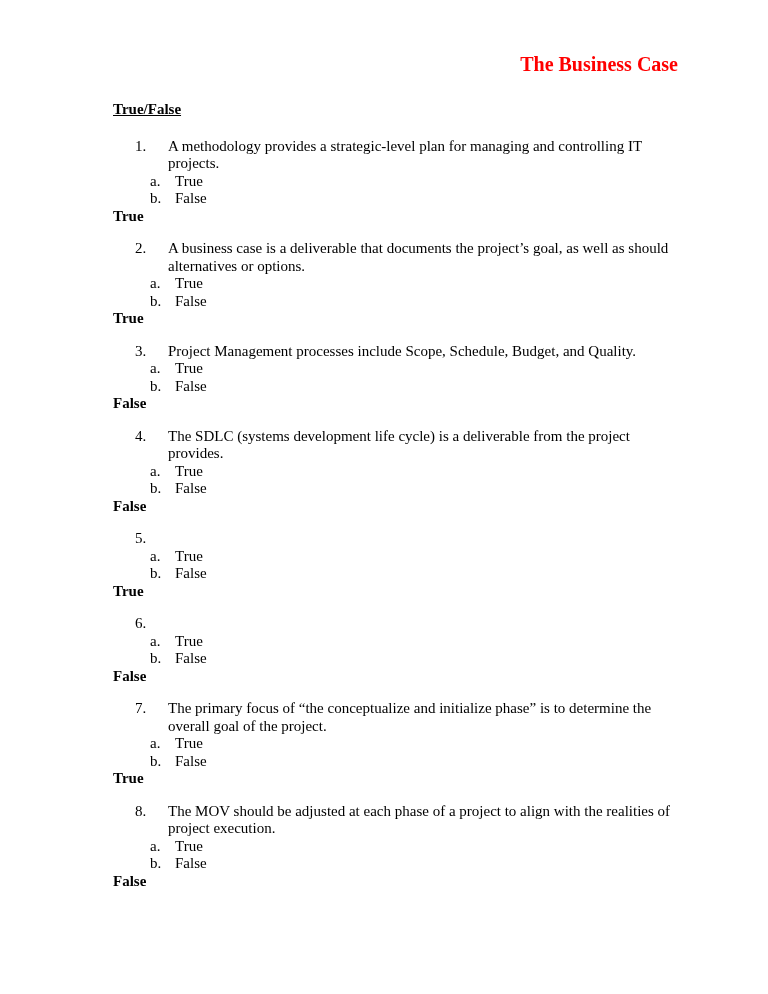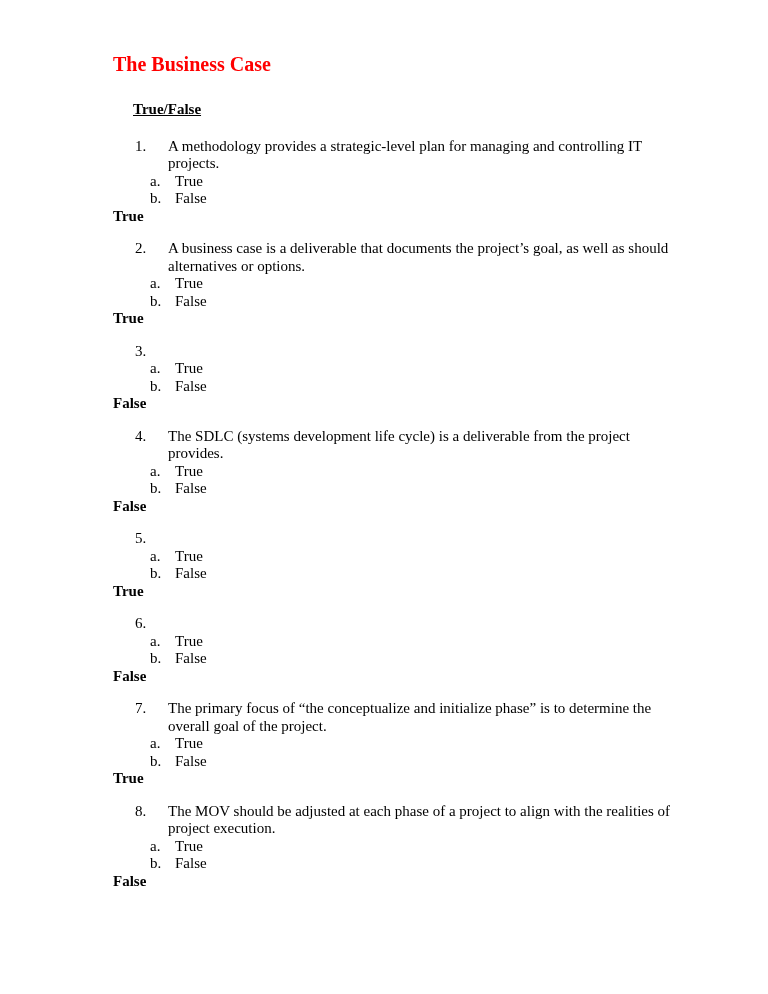--- a/index.html
+++ b/index.html
@@ -16,26 +16,25 @@
     height: 994px;
     background: #ffffff;
     padding: 52px 90px 0 113px;
     font-size: 15px;
     line-height: 17.5px;
   }
   .doc-title {
     font-size: 20px;
     line-height: 24px;
     font-weight: bold;
-    text-align: left;
+    text-align: right;
   }
   .section-heading {
     display: inline-block;
     margin-top: 25px;
-    margin-left: 20px;
     font-size: 15px;
     font-weight: bold;
     text-decoration: underline;
   }
   .questions {
     margin-top: 19px;
   }
   .qblock {
     margin-bottom: 15px;
   }
@@ -98,20 +97,21 @@
       </div>
       <div class="orow">
         <span class="olabel">b.</span><span class="otext">False</span>
       </div>
       <div class="answer">True</div>
     </div>
 
     <div class="qblock">
       <div class="qrow">
         <span class="qnum">3.</span>
+        <div class="qtext">Project Management processes include Scope, Schedule, Budget, and Quality.</div>
       </div>
       <div class="orow">
         <span class="olabel">a.</span><span class="otext">True</span>
       </div>
       <div class="orow">
         <span class="olabel">b.</span><span class="otext">False</span>
       </div>
       <div class="answer">False</div>
     </div>
 

